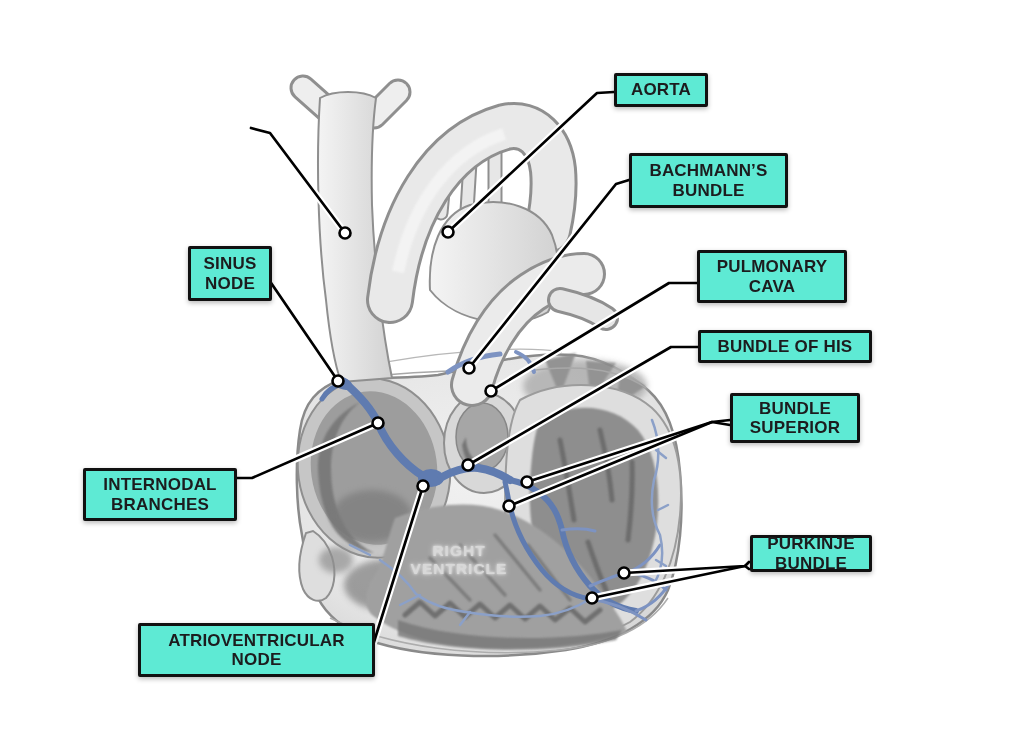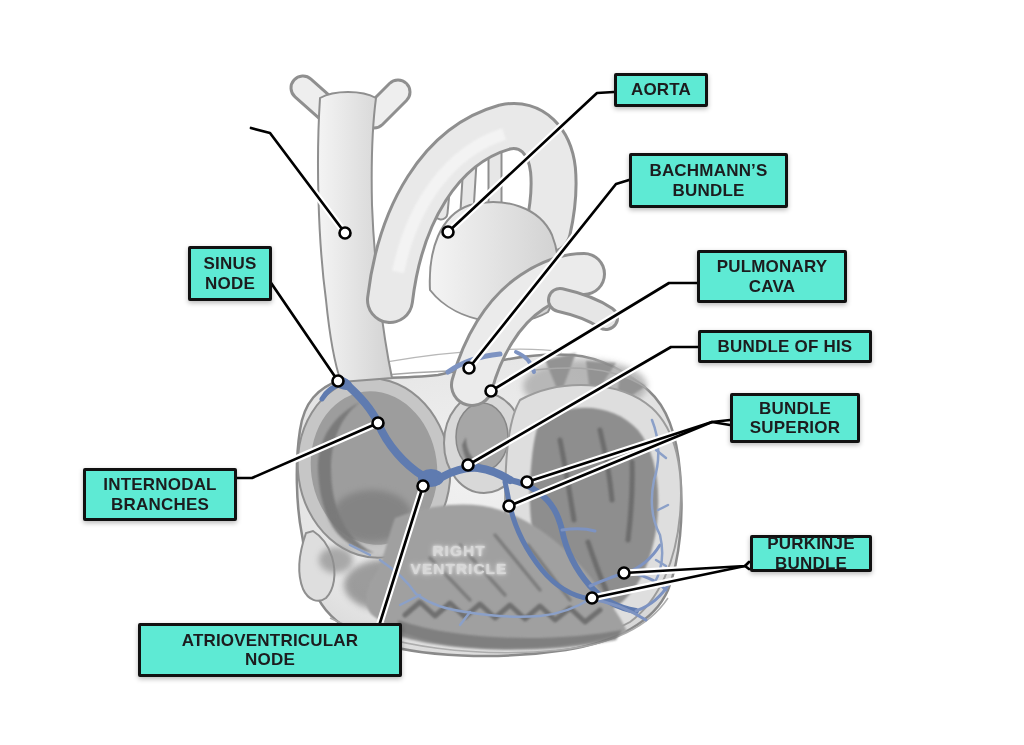--- a/index.html
+++ b/index.html
@@ -17,21 +17,21 @@
   }
   #box-svc{left:110px;top:98px;width:142px;height:58px;}
   #box-aorta{left:614px;top:73px;width:94px;height:34px;}
   #box-bachmann{left:629px;top:153px;width:159px;height:55px;}
   #box-sinus{left:168px;top:246px;width:84px;height:55px;margin-left:20px;}
   #box-pulmonary{left:697px;top:250px;width:150px;height:53px;}
   #box-his{left:698px;top:330px;width:174px;height:33px;}
   #box-branches{left:730px;top:393px;width:130px;height:50px;}
   #box-internodal{left:83px;top:452px;width:154px;height:53px;margin-top:16px;}
   #box-purkinje{left:750px;top:535px;width:122px;height:37px;}
-  #box-av{left:138px;top:623px;width:264px;height:54px;}
+  #box-av{left:138px;top:623px;width:237px;height:54px;}
   .rv-text{
     font-weight:700;letter-spacing:1px;
     text-shadow:0 0 3px rgba(255,255,255,.85),0 0 7px rgba(255,255,255,.55);
   }
 </style>
 </head>
 <body>
 
 <div id="stage">
 

